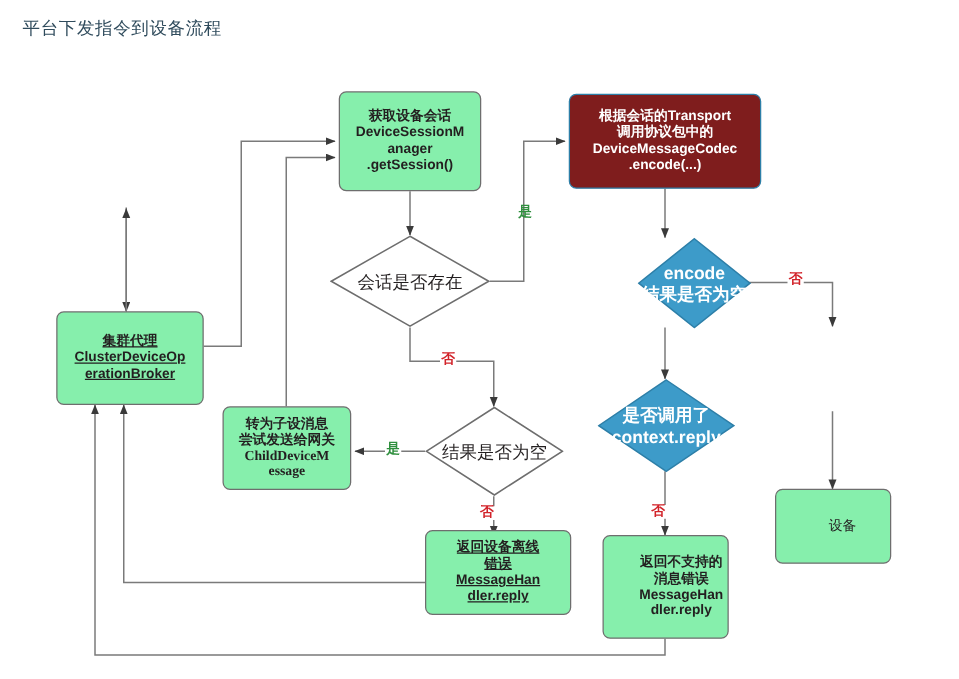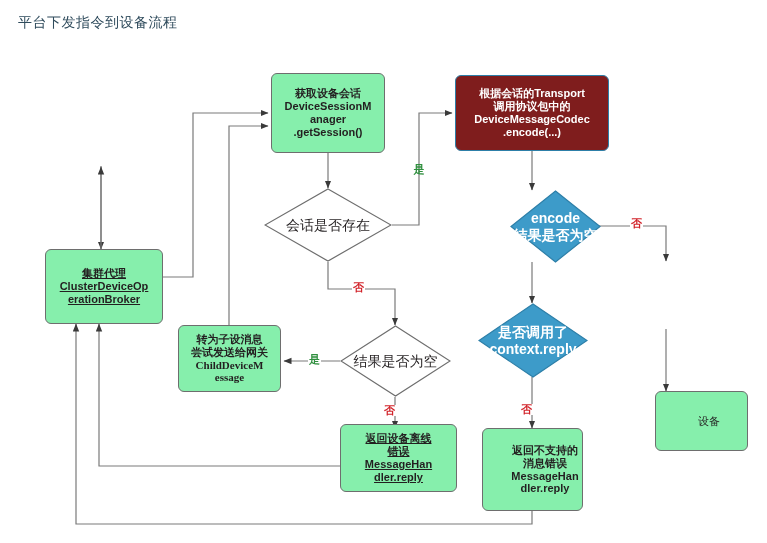--- a/index.html
+++ b/index.html
@@ -204,21 +204,21 @@
       <polygon points="55,1 109,37.5 55,74 1,37.5" fill="#3d9bc9" stroke="#2d7fa8" stroke-width="1.2"></polygon>
     </svg>
     <div class="diamond-label white">是否调用了<br>context.reply</div>
   </div>
 
   <div class="node box" style="left:482px; top:428px; width:101px; height:83px;padding-left:28px;">
     <span>返回不支持的<br>消息错误<br>MessageHan<br>dler.reply</span>
   </div>
 
 
-  <div class="node box plain" style="left:655px; top:391px; width:93px; height:60px;padding-left:18px;">
+  <div class="node box plain" style="left:620px; top:391px; width:93px; height:60px;padding-left:18px;">
     <span>设备</span>
   </div>
 
   <div class="edge-label lbl-yes lbl-vert" style="left:412px; top:155px;">是</div>
 
   <div class="edge-label lbl-no" style="left:352px; top:282px;">否</div>
 
   <div class="edge-label lbl-yes" style="left:308px; top:354px;">是</div>
 
   <div class="edge-label lbl-no" style="left:383px; top:405px;">否</div>

